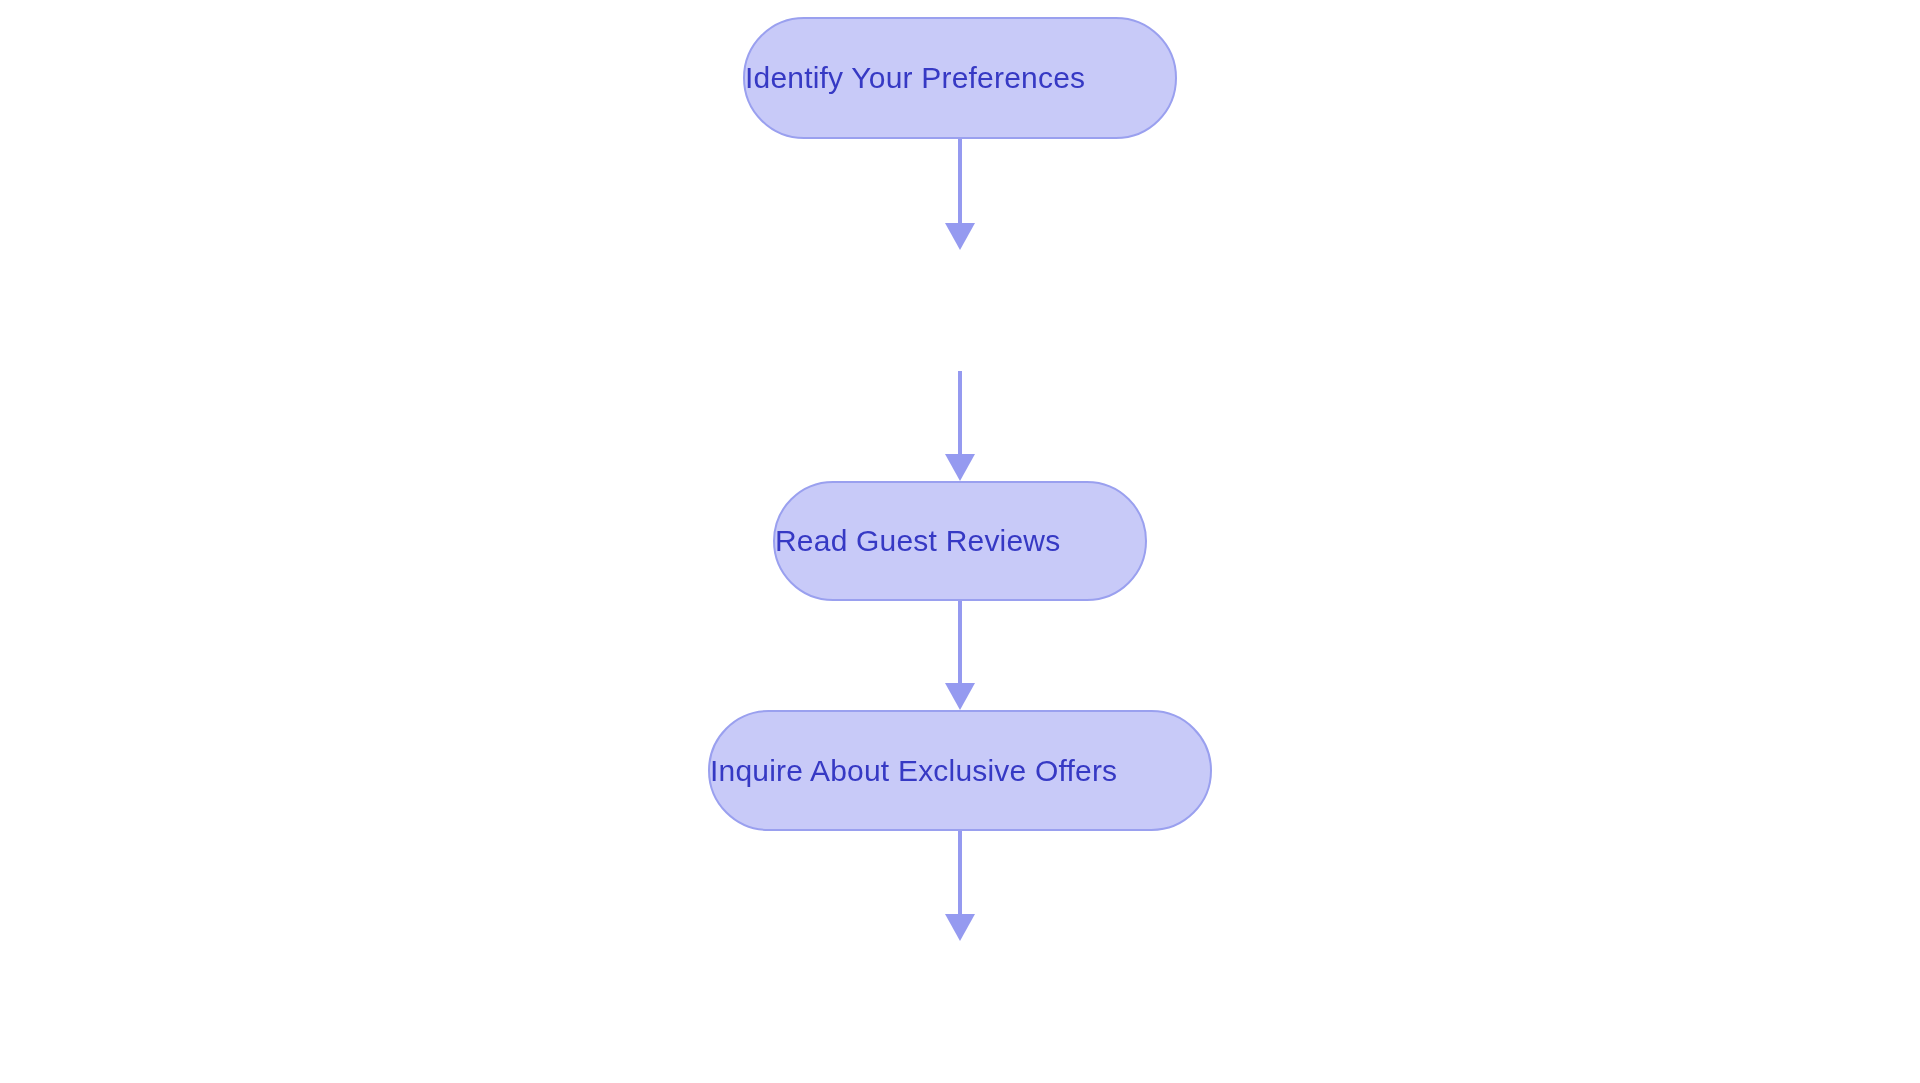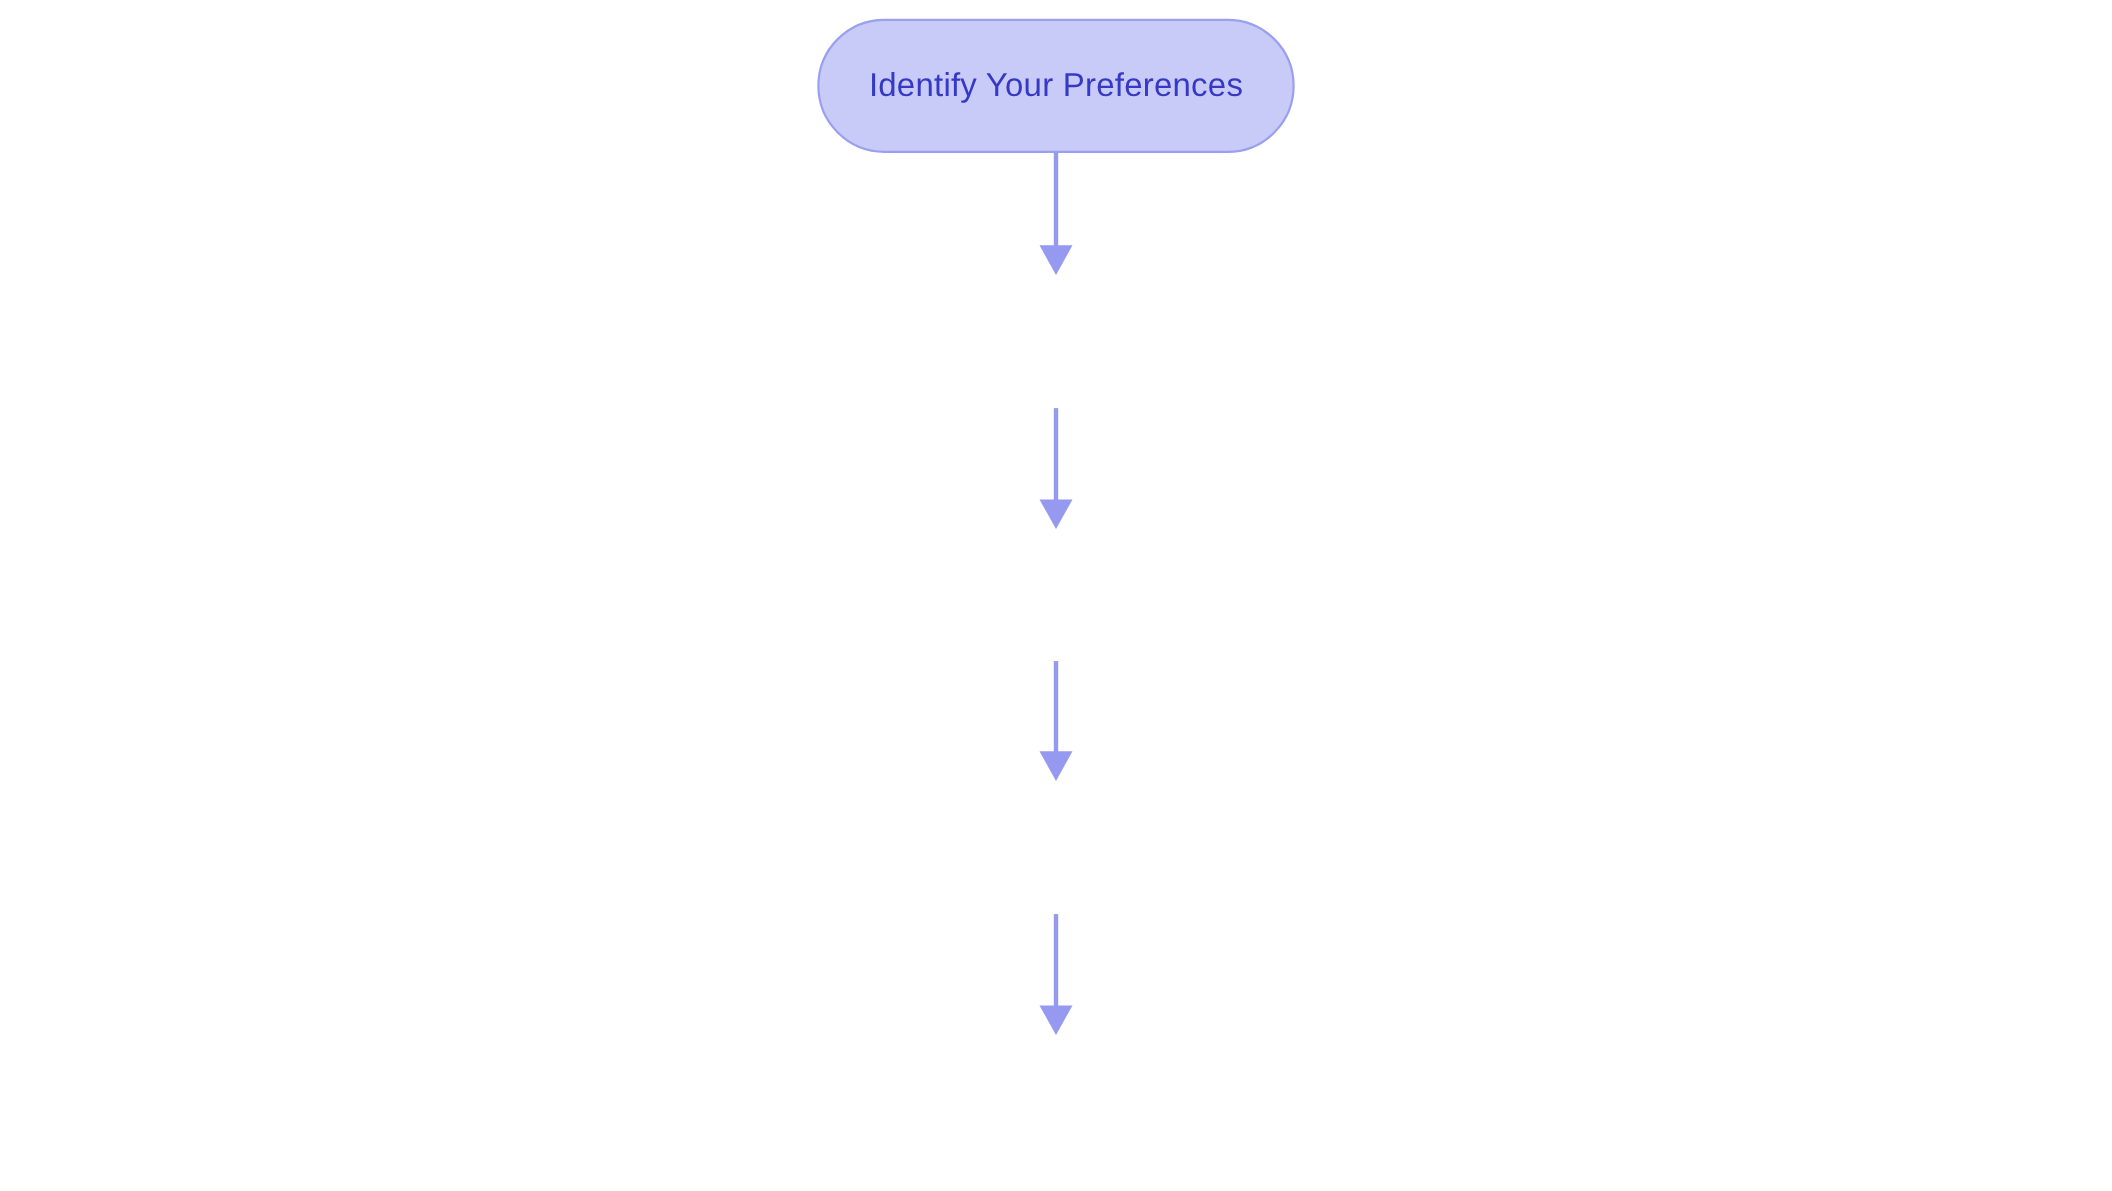--- a/index.html
+++ b/index.html
@@ -23,21 +23,21 @@
     height: 1083px;
     background: var(--background);
   }
   .node {
     position: absolute;
     background: var(--node-fill);
     border: 2px solid var(--node-border);
     border-radius: 61px;
     display: flex;
     align-items: center;
-    justify-content: center;
+    justify-content: flex-start;
   }
   .node-label {
     color: var(--node-text);
     font-size: 30px;
     font-weight: 400;
     letter-spacing: 0.2px;
     white-space: nowrap;
     text-align: center;
   }
   .arrow {
@@ -65,26 +65,32 @@
     <line x1="22" y1="0" x2="22" y2="88"></line>
     <polygon points="7,84 37,84 22,111"></polygon>
   </svg>
 
 
   <svg class="arrow" style="left:938px; top:371px;" width="44" height="110" viewBox="0 0 44 110">
     <line x1="22" y1="0" x2="22" y2="87"></line>
     <polygon points="7,83 37,83 22,110"></polygon>
   </svg>
 
+  <div class="node" style="left:773px; top:481px; width:374px; height:120px;">
+    <span class="node-label">Read Guest Reviews</span>
+  </div>
 
   <svg class="arrow" style="left:938px; top:601px;" width="44" height="109" viewBox="0 0 44 109">
     <line x1="22" y1="0" x2="22" y2="86"></line>
     <polygon points="7,82 37,82 22,109"></polygon>
   </svg>
 
+  <div class="node" style="left:708px; top:710px; width:504px; height:121px;">
+    <span class="node-label">Inquire About Exclusive Offers</span>
+  </div>
 
   <svg class="arrow" style="left:938px; top:831px;" width="44" height="110" viewBox="0 0 44 110">
     <line x1="22" y1="0" x2="22" y2="87"></line>
     <polygon points="7,83 37,83 22,110"></polygon>
   </svg>
 
 
 </div>
 
 </body></html>

